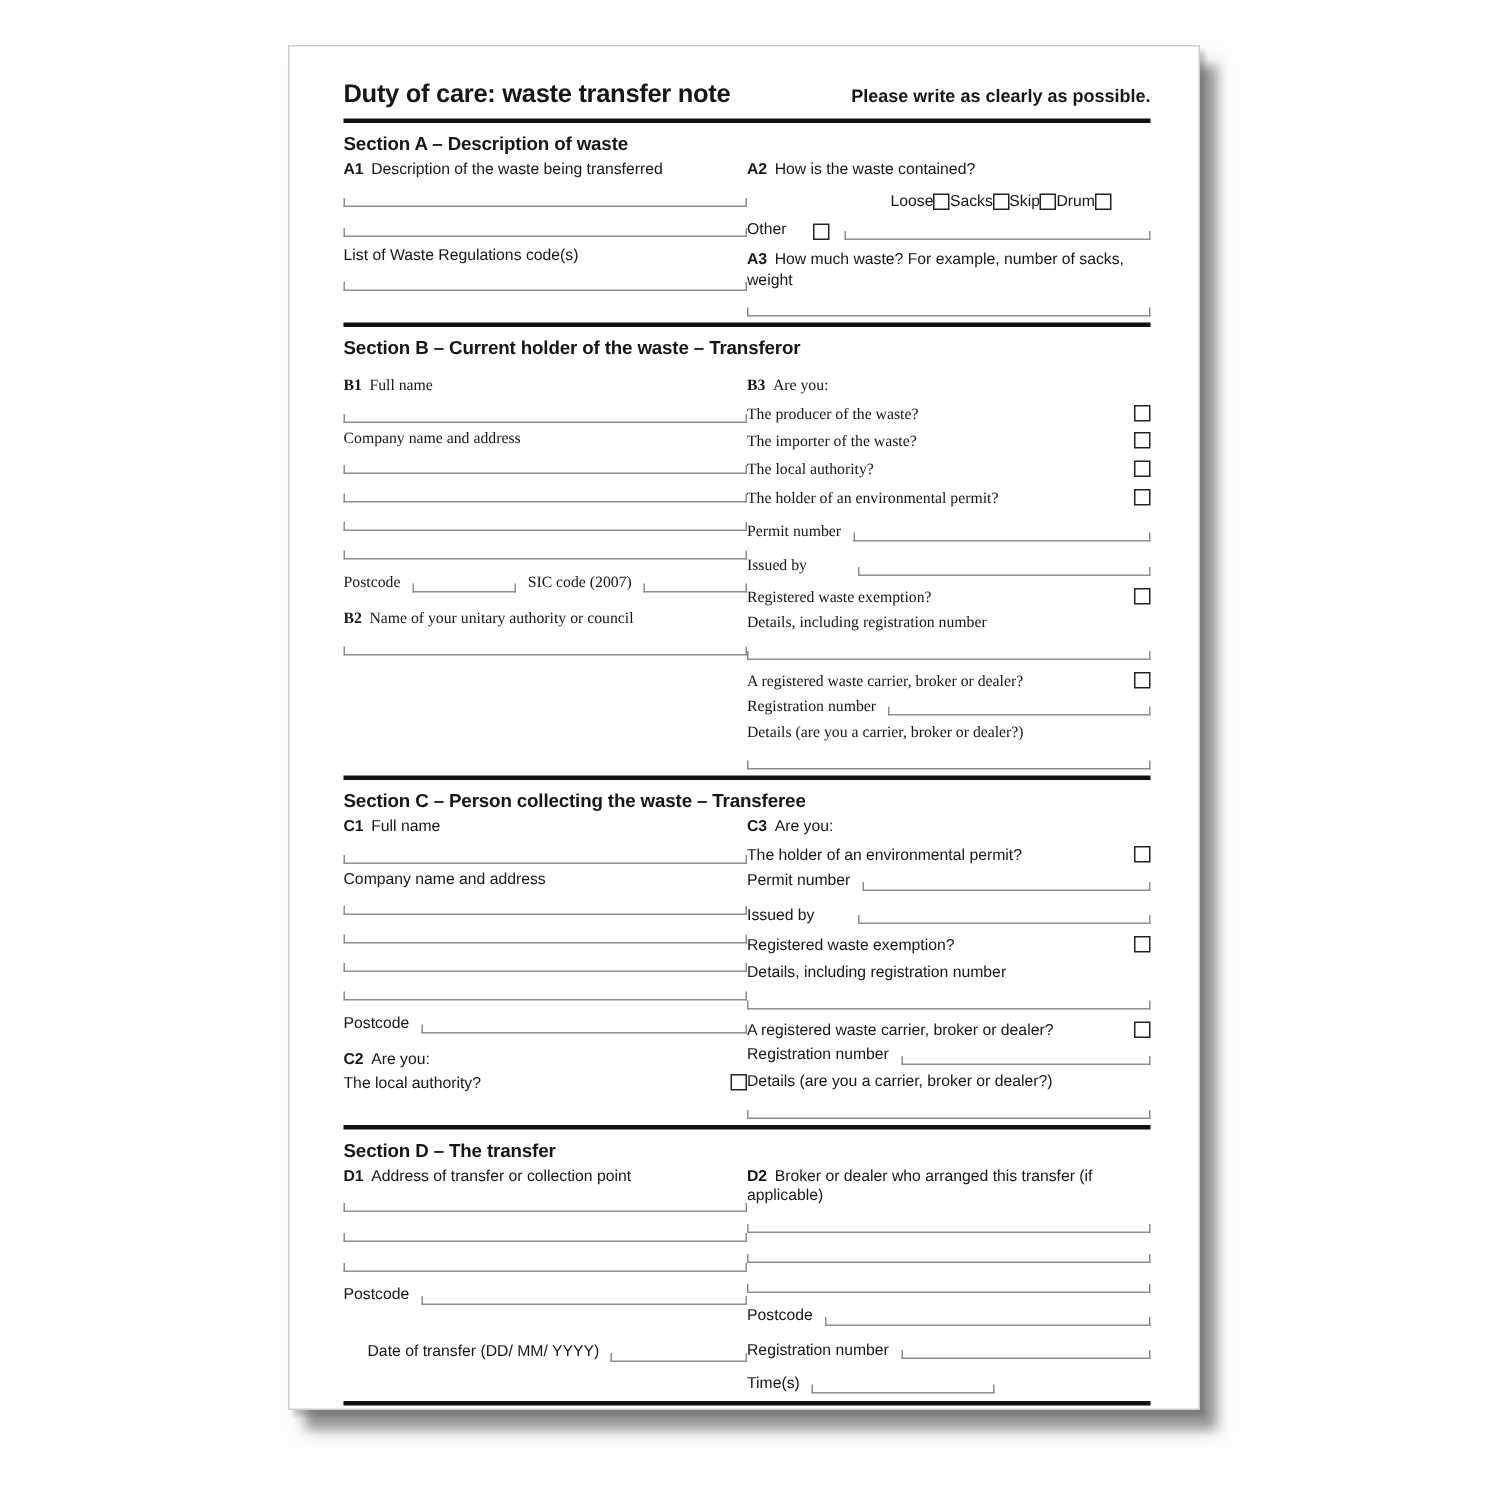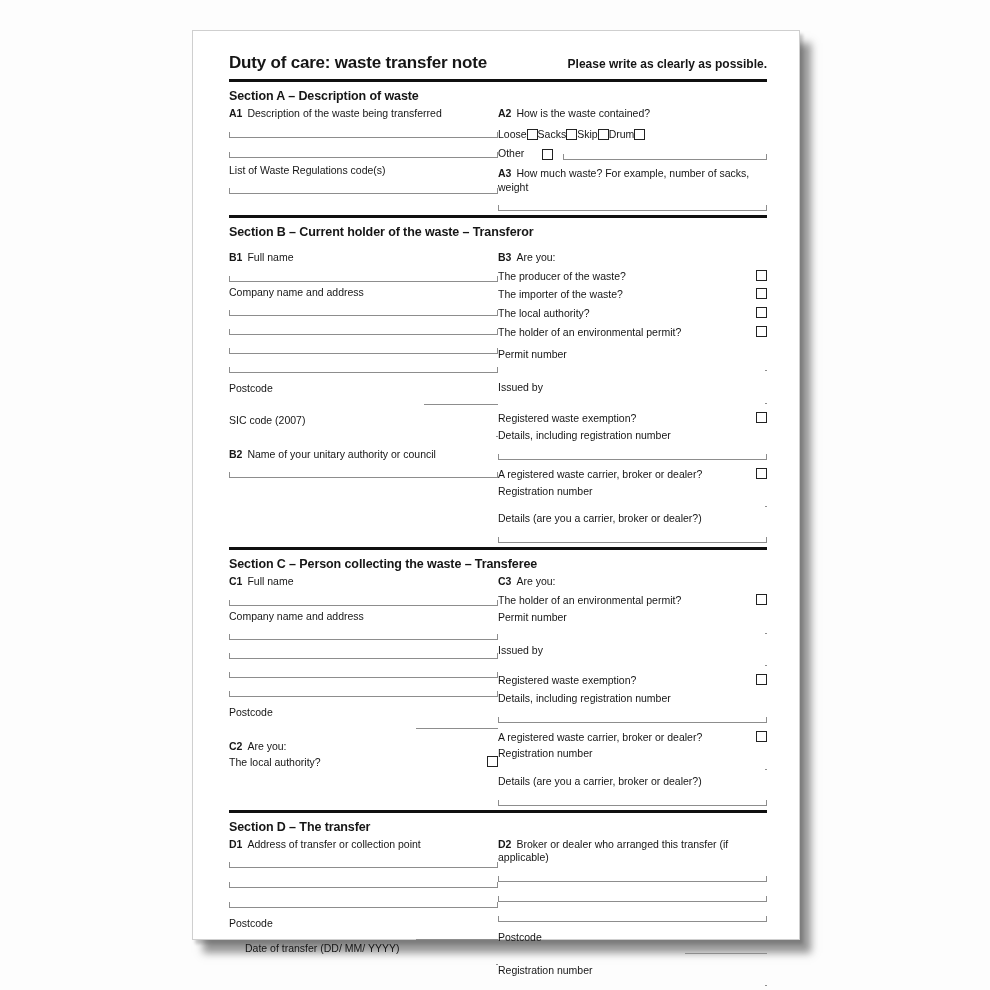--- a/index.html
+++ b/index.html
@@ -23,22 +23,22 @@
   .cols{display:flex;}
   .col{flex:1;min-width:0;display:flex;flex-direction:column;}
   .wline{
     height:5px;border-bottom:1.3px solid #8d8d8d;border-left:1px solid #8d8d8d;
     border-right:1px solid #8d8d8d;margin-top:11px;flex:none;
   }
   .wline.grow{flex:1;margin-top:0;align-self:flex-end;margin-bottom:1px;}
   .short{width:72px;flex:none;}
   .cb{width:9px;height:9px;border:1.5px solid #222;flex:none;display:inline-block;background:#fff;}
   .cbrow{display:flex;justify-content:space-between;align-items:flex-start;margin-top:5px;}
-  .frow{display:flex;gap:8px;margin-top:9px;flex-direction:column;}
-  .optrow{display:flex;justify-content:flex-start;align-items:center;margin-top:7px;padding-right:26px;}
+  .frow{display:flex;align-items:flex-end;gap:8px;margin-top:9px;}
+  .optrow{display:flex;justify-content:flex-end;align-items:center;margin-top:7px;padding-right:26px;}
   .optrow2{display:flex;align-items:center;margin-top:6px;gap:10px;justify-content:space-between;}
   .optrow2 .lbl{width:34px;flex:none;}
   .decl{font-size:10.5px;font-weight:bold;line-height:1.28;margin-top:2px;}
   .decl .yes{margin-left:26px;}
   .decl .cb{vertical-align:-1px;margin-left:8px;}
   .gap2{margin-top:2px;} .gap4{margin-top:4px;} .gap6{margin-top:6px;} .gap8{margin-top:4px;} .gap10{margin-top:10px;}
   section{display:block;}
 </style>
 </head>
 <body>
@@ -80,21 +80,21 @@
         </div>
         <div class="lbl gap6"><span class="id">A3</span><span>How much waste? For example, number of sacks, weight</span></div>
         <div class="wline"></div>
       </div>
     </div>
   </section>
   <div class="rule gap8"></div>
 
   <section>
     <h2>Section B – Current holder of the waste – Transferor</h2>
-    <div class="cols" style="margin-top:12px;">
+    <div class="cols" style="margin-top:12px;font-family:Liberation Serif, serif;">
       <div class="col">
         <div class="lbl"><span class="id">B1</span><span>Full name</span></div>
         <div class="wline"></div>
         <div class="lbl gap8">Company name and address</div>
         <div class="wline"></div>
         <div class="wline" style="margin-top:13px;"></div>
         <div class="wline" style="margin-top:13px;"></div>
         <div class="wline" style="margin-top:13px;"></div>
         <div class="frow">
           <span class="lbl">Postcode</span>
@@ -213,21 +213,21 @@
     <div class="cols">
       <div class="col">
         <div class="lbl gap2"><span class="id">D1</span><span>Address of transfer or collection point</span></div>
         <div class="wline"></div>
         <div class="wline" style="margin-top:14px;"></div>
         <div class="wline" style="margin-top:14px;"></div>
         <div class="frow">
           <span class="lbl">Postcode</span>
           <div class="wline grow short" style="width:80px;"></div>
         </div>
-        <div class="frow" style="margin-top:1px;padding-left:16px;">
+        <div class="frow" style="margin-top:24px;padding-left:16px;">
           <span class="lbl">Date of transfer (DD/ MM/ YYYY)</span>
           <div class="wline grow" style="max-width:108px;"></div>
         </div>
       </div>
       <div class="col">
         <div class="lbl gap2"><span class="id">D2</span><span>Broker or dealer who arranged this transfer (if applicable)</span></div>
         <div class="wline"></div>
         <div class="wline" style="margin-top:14px;"></div>
         <div class="wline" style="margin-top:14px;"></div>
         <div class="frow">

